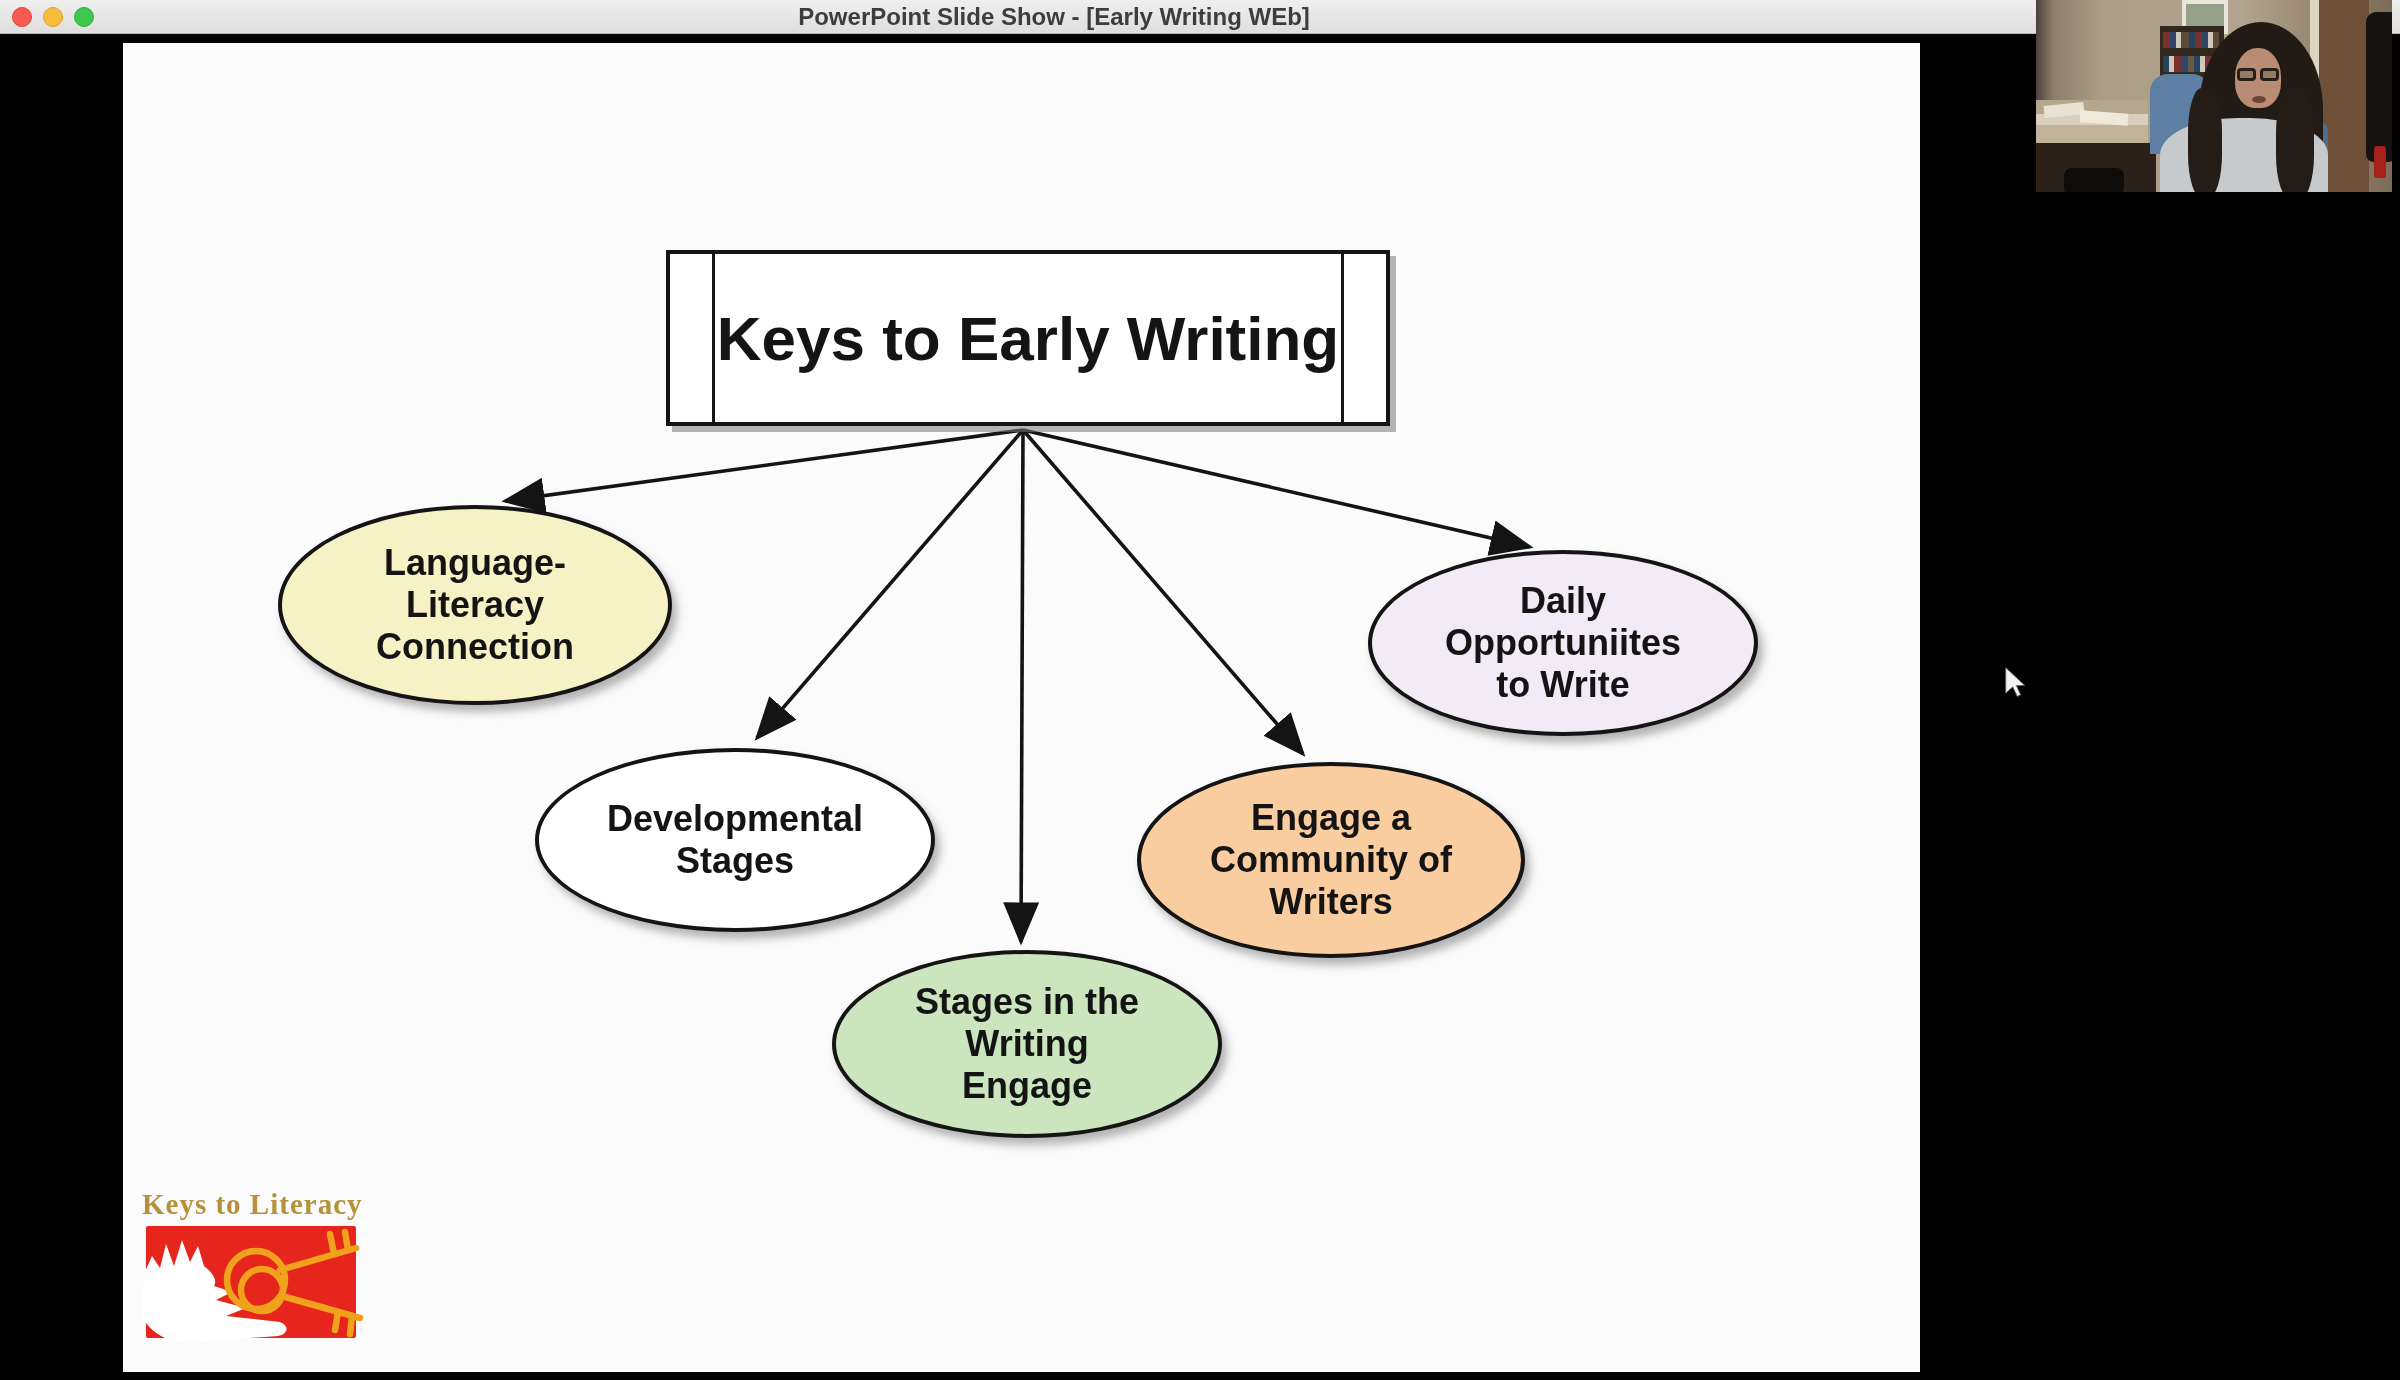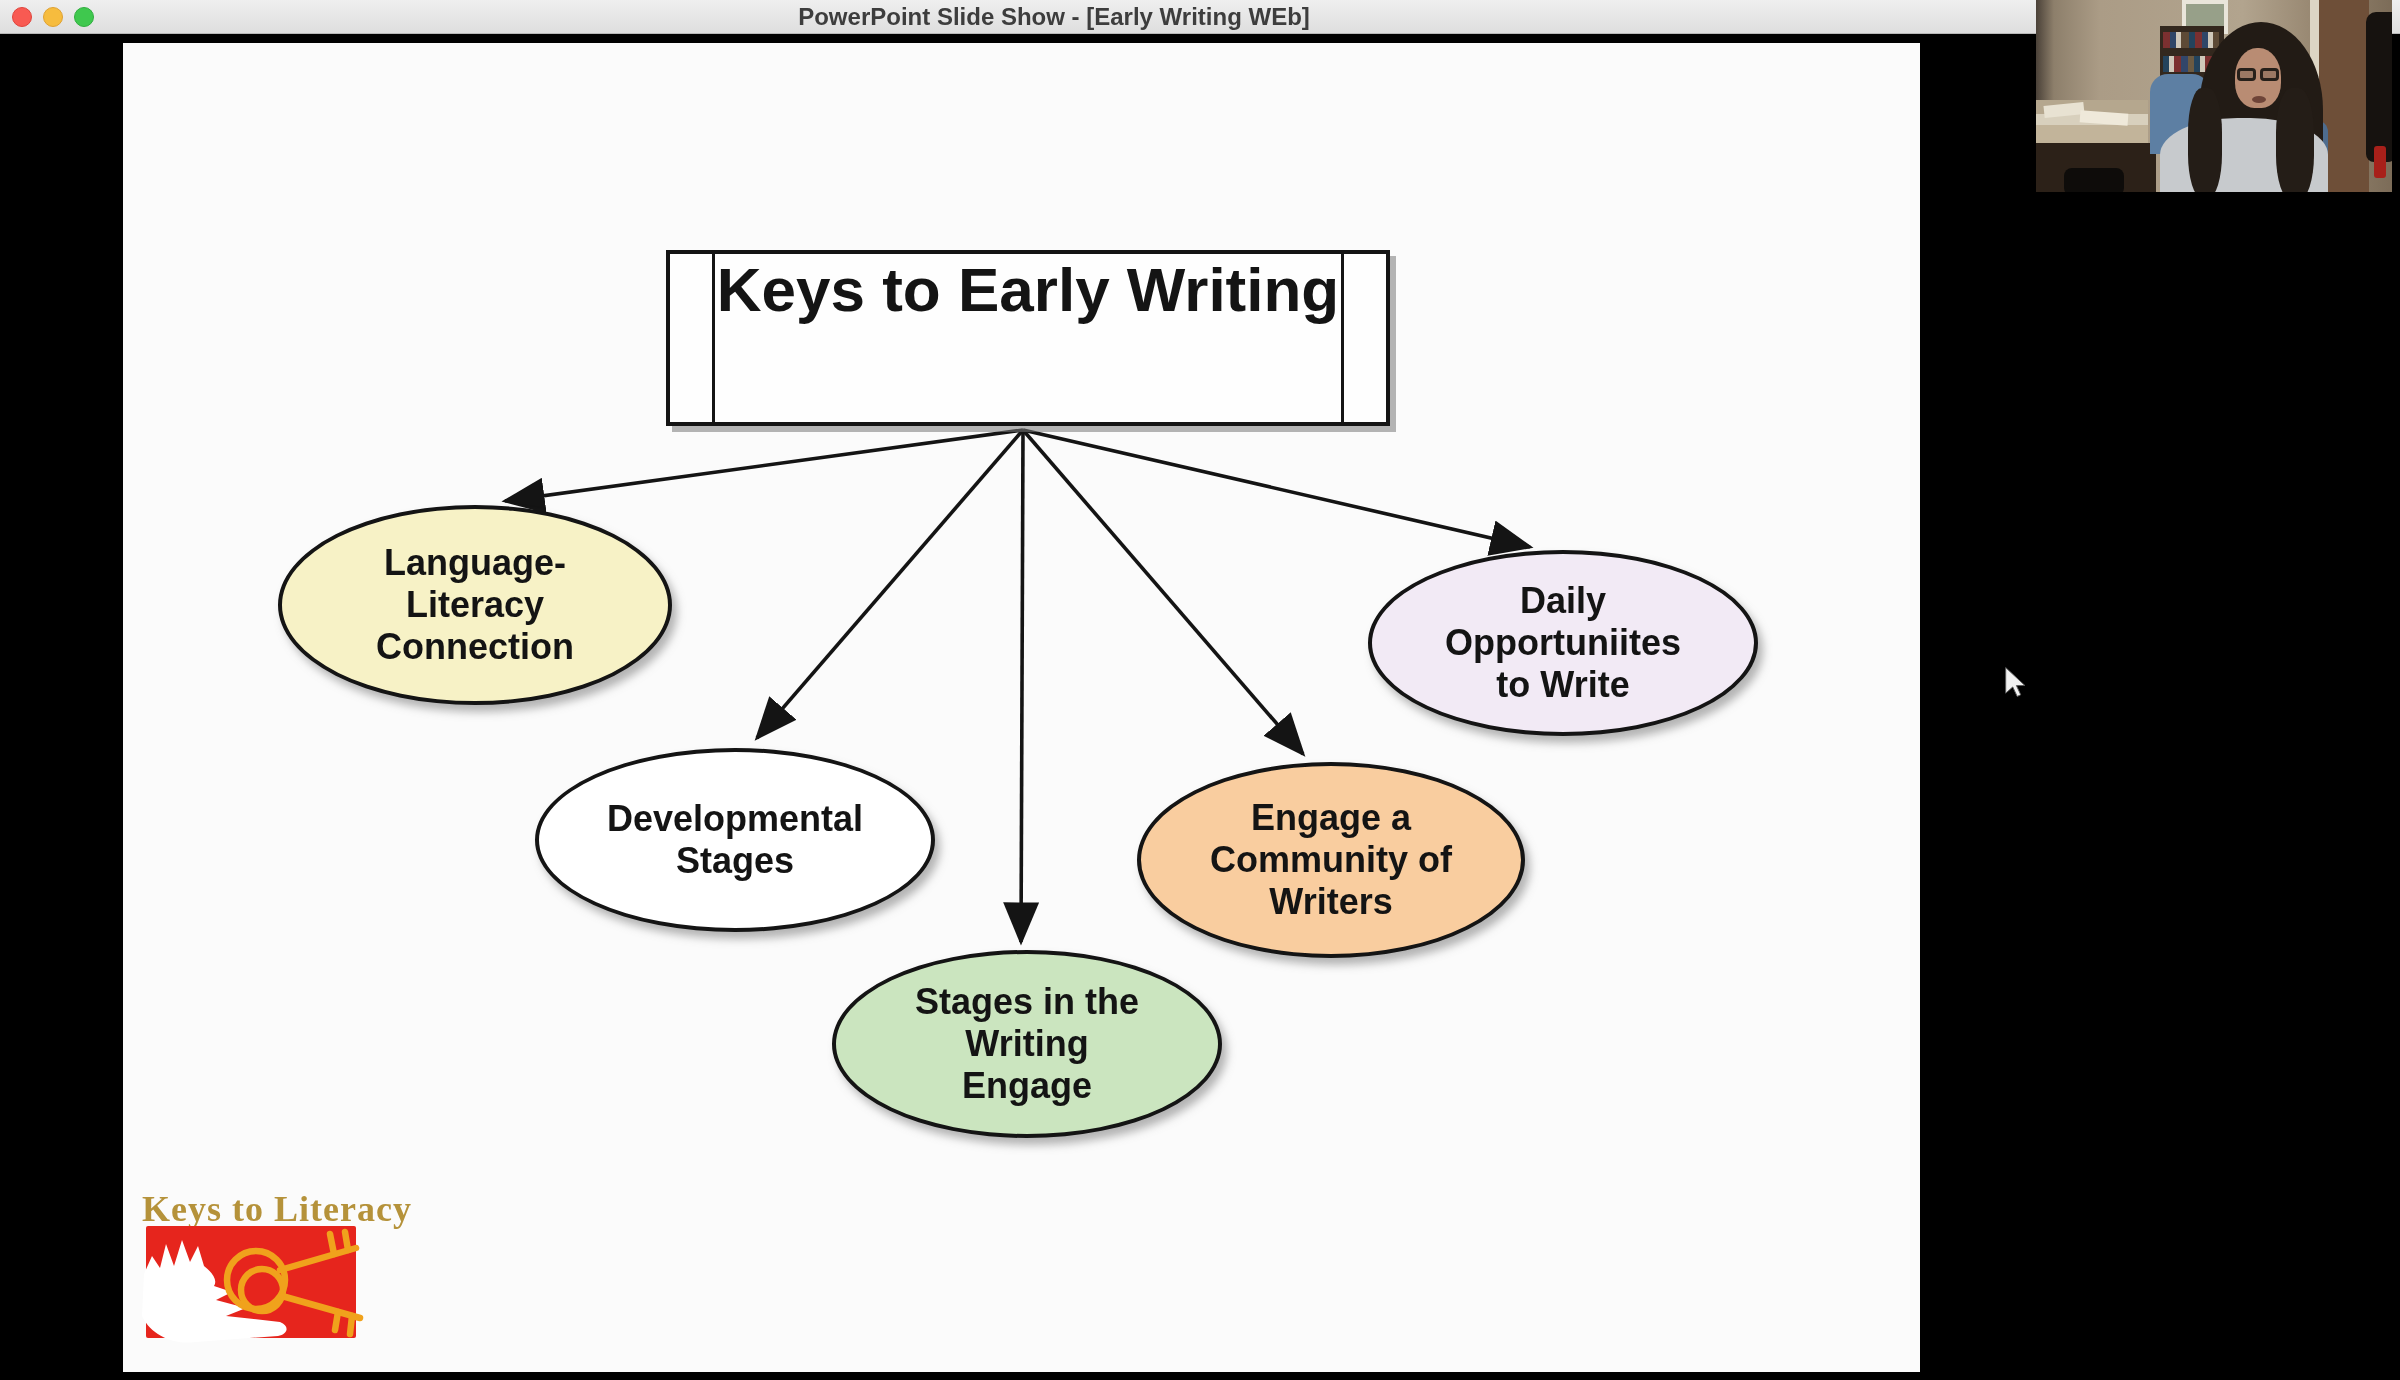--- a/index.html
+++ b/index.html
@@ -18,40 +18,40 @@
              text-align:center;font-size:24px;font-weight:bold;color:#3d3d3d;}
 
   
   .slide{position:absolute;left:123px;top:43px;width:1797px;height:1329px;background:#fbfbfb;}
 
   .arrows{position:absolute;left:0;top:0;width:2400px;height:1380px;pointer-events:none;}
 
   .title-box{position:absolute;left:666px;top:250px;width:724px;height:176px;
              background:#fefefe;border:4px solid #141414;box-sizing:border-box;
              box-shadow:6px 6px 0 rgba(120,120,120,.55);
-             display:flex;align-items:flex-start;justify-content:center;}
+             display:flex;align-items:center;justify-content:center;}
   .title-box::before,.title-box::after{content:"";position:absolute;top:0;bottom:0;width:3px;background:#141414;}
   .title-box::before{left:42px;}
   .title-box::after{right:42px;}
   .title-box span{font-size:62px;font-weight:bold;color:#141414;letter-spacing:0px;}
 
   .node{position:absolute;border:4px solid #141414;border-radius:50%;box-sizing:border-box;
         display:flex;align-items:center;justify-content:center;
         box-shadow:5px 7px 9px rgba(110,110,110,.5);}
   .node span{font-size:36px;font-weight:bold;line-height:1.16;color:#141414;
              text-align:center;white-space:pre-line;}
   .node-language{left:278px;top:505px;width:394px;height:200px;}
   .node-developmental{left:535px;top:748px;width:400px;height:184px;}
   .node-stages{left:832px;top:950px;width:390px;height:188px;}
   .node-community{left:1137px;top:762px;width:388px;height:196px;}
   .node-daily{left:1368px;top:550px;width:390px;height:186px;}
 
   
   .logo-text{position:absolute;left:142px;top:1188px;font-family:"Liberation Serif",serif;
-             font-weight:bold;font-size:36px;color:#b5923a;letter-spacing:1px;}
+             font-weight:bold;font-size:29px;color:#b5923a;letter-spacing:1px;}
   .logo-art{position:absolute;left:138px;top:1222px;}
 
   
   .webcam{position:absolute;left:2036px;top:0;width:356px;height:196px;overflow:hidden;
           background:linear-gradient(90deg,#4a4138 0%,#8d7f6b 5%,#ab9c86 18%,#b2a48e 58%,#9a8a74 76%,#7c6c58 100%);}
   .webcam *{position:absolute;}
   .wc-baseboard{left:0;top:148px;width:130px;height:5px;background:#cdc3b0;}
   .wc-picture{left:146px;top:0;width:38px;height:26px;background:#97a089;border:4px solid #e9e5da;}
   .wc-bookshelf{left:124px;top:26px;width:64px;height:90px;background:#33281e;}
   .wc-books1{left:3px;top:6px;width:56px;height:16px;

